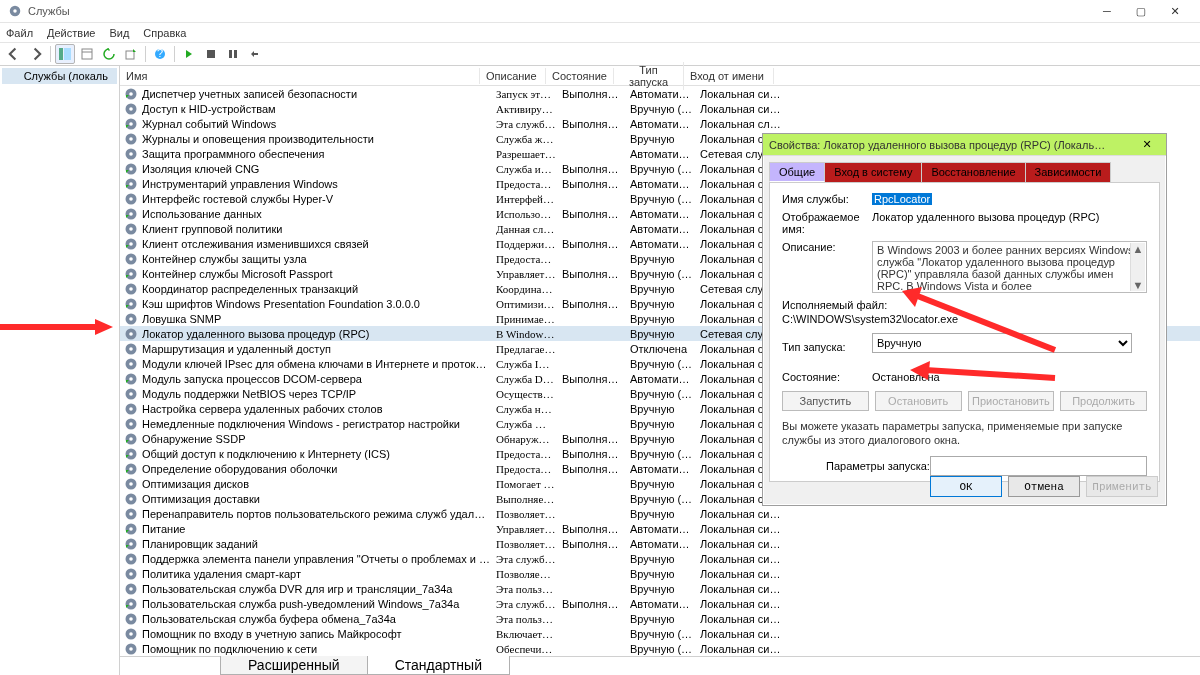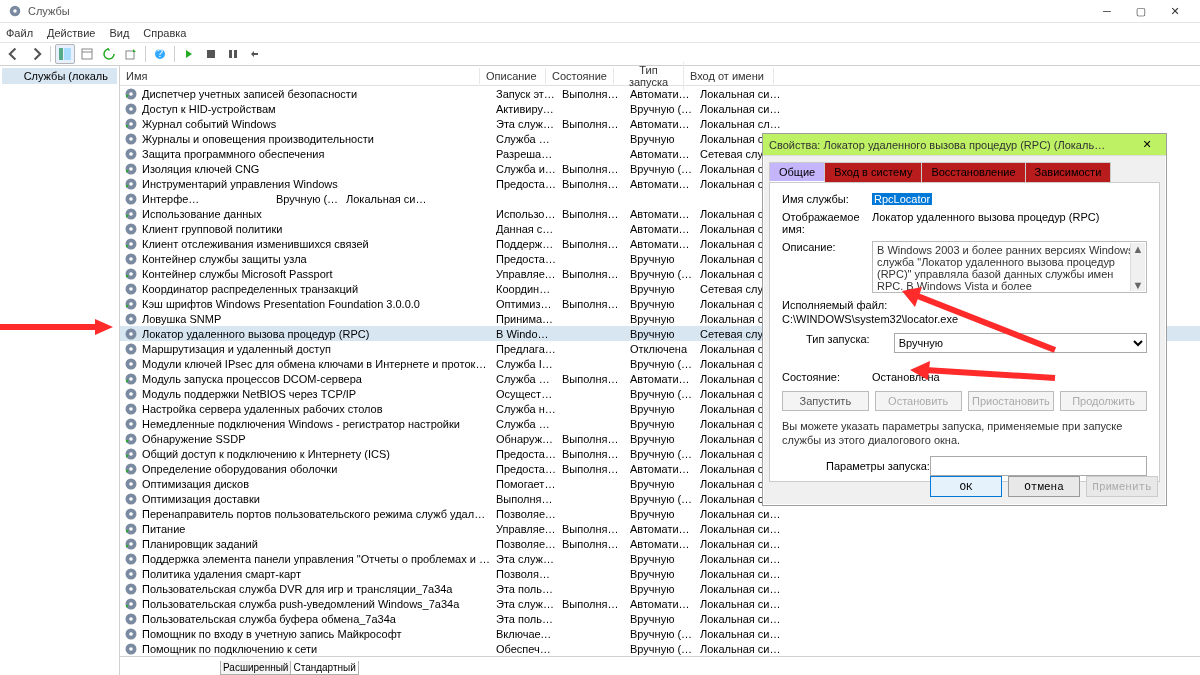--- a/index.html
+++ b/index.html
@@ -30,27 +30,27 @@
 .lc-state { width: 68px; }
 .lc-start { width: 70px; text-align: center; }
 .lc-logon { width: 90px; }
 
 .listbody { flex: 1; overflow: hidden; }
 .row { height: 15px; display: flex; align-items: center; white-space: nowrap; padding-left: 4px; }
 .row.selected { background: #d8e6f2; }
 .row .svc-icon { width: 14px; height: 14px; margin-right: 4px; }
 .row .c { overflow: hidden; text-overflow: ellipsis; padding-right: 6px; }
 .row .c-name { width: 354px; }
-.row .c-desc { width: 66px; }
+.row .c-desc { width: 66px; font-family: Liberation Serif, serif; }
 .row .c-state { width: 68px; }
 .row .c-start { width: 70px; }
 .row .c-logon { width: 90px; }
 
 .bottom-tabs { height: 19px; border-top: 1px solid #d0d0d0; display: flex; align-items: flex-end; padding-left: 100px; }
-.btab { border: 1px solid #b0b0b0; border-top: none; padding: 1px 2px; margin-right: -1px; background: #fff; font-size: 10px; }
+.btab { border: 1px solid #b0b0b0; border-top: none; padding: 1px 27px; margin-right: -1px; background: #fff; font-size: 14px; }
 .btab.inactive { background: #f4f4f4; }
 
 
 .dialog { position: absolute; left: 762px; top: 133px; width: 405px; height: 373px; background: #f0f0f0; border: 1px solid #9e9e9e; box-shadow: 0 0 0 1px #fff inset; }
 .dlg-title { height: 22px; background: #bef264; display: flex; align-items: center; padding: 0 6px; border-bottom: 1px solid #ddd; }
 .dlg-title span { flex: 1; color: #333; }
 .dlg-close { width: 26px; display: flex; justify-content: center; }
 .tabs { display: flex; padding: 6px 6px 0; gap: 0; }
 .tab { border: 1px solid #ccc; border-bottom: none; padding: 3px 9px; background: #b91c1c; margin-right: -1px; font-size: 11px; }
 .tab.active { background: #c4b5fd; border-bottom: 1px solid #fff; z-index: 2; position: relative; }
@@ -267,20 +267,21 @@
           <div class="c c-desc">Предостав…</div>
           <div class="c c-state">Выполняется</div>
           <div class="c c-start">Автоматиче…</div>
           <div class="c c-logon">Локальная сис…</div>
         </div>
         <div class="row">
           <svg class="svc-icon" viewBox="0 0 14 14">
             <circle class="gear-run" cx="7" cy="7" r="5.5"></circle>
             <circle fill="#fff" cx="7" cy="7" r="1.8"></circle>
           </svg>
+          <div class="c c-name">Интерфейс гостевой службы Hyper-V</div>
           <div class="c c-desc">Интерфей…</div>
           <div class="c c-state"></div>
           <div class="c c-start">Вручную (ак…</div>
           <div class="c c-logon">Локальная сис…</div>
         </div>
         <div class="row">
           <svg class="svc-icon" viewBox="0 0 14 14">
             <circle class="gear-run" cx="7" cy="7" r="5.5"></circle>
             <circle fill="#fff" cx="7" cy="7" r="1.8"></circle>
             <path d="M2 11 5 8 2 8z" fill="#2a2"></path>
@@ -655,21 +656,21 @@
         <div class="desc-scroll">
             <span>▲</span>
             <span>▼</span>
           </div>
       </div>
     </div>
     <div class="frow" style="margin-top:6px; flex-direction:column;">
       <div>Исполняемый файл:</div>
       <div style="margin-top:2px;">C:\WINDOWS\system32\locator.exe</div>
     </div>
-    <div class="frow" style="margin-top:8px; align-items:flex-start;margin-left:24px;">
+    <div class="frow" style="margin-top:8px; align-items:flex-end;">
       <div class="flabel">Тип запуска:</div>
       <select class="starttype">
         <option>Вручную</option>
       </select>
     </div>
     <div class="frow" style="margin-top:18px;">
       <div class="flabel">Состояние:</div>
       <div>Остановлена</div>
     </div>
     <div class="svc-btns">

